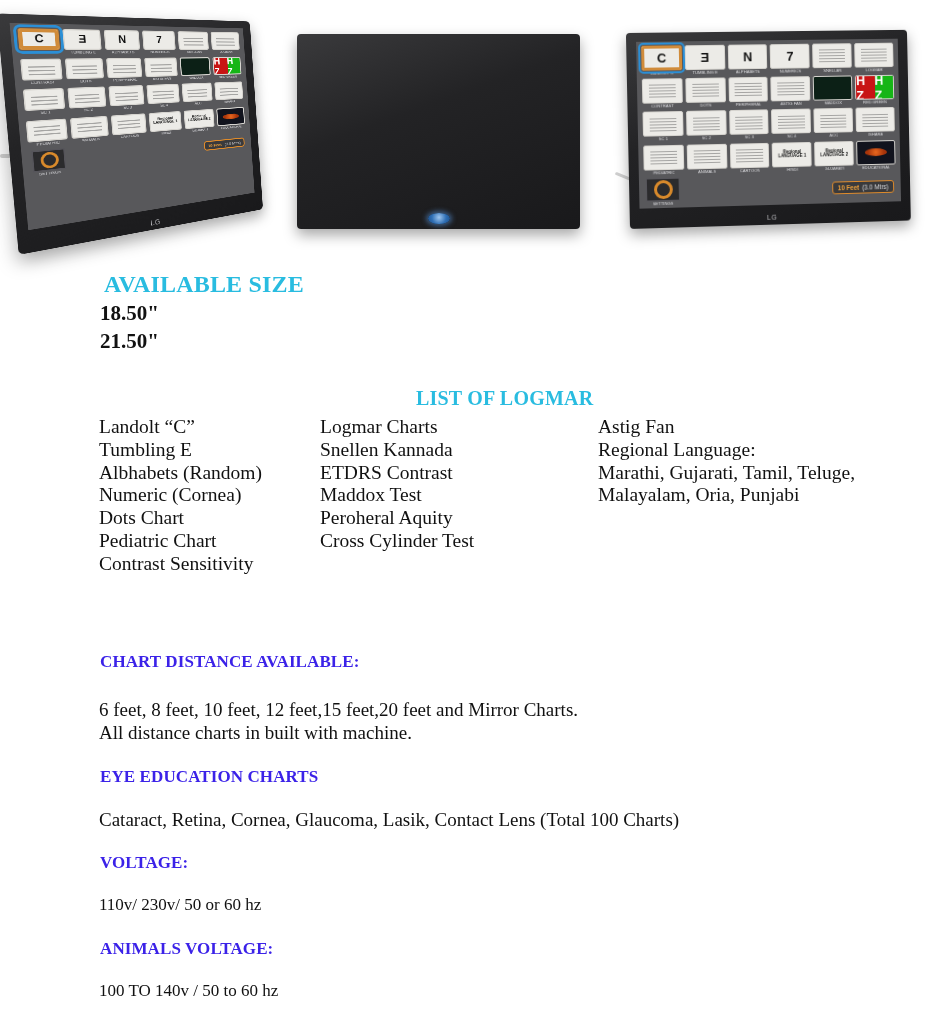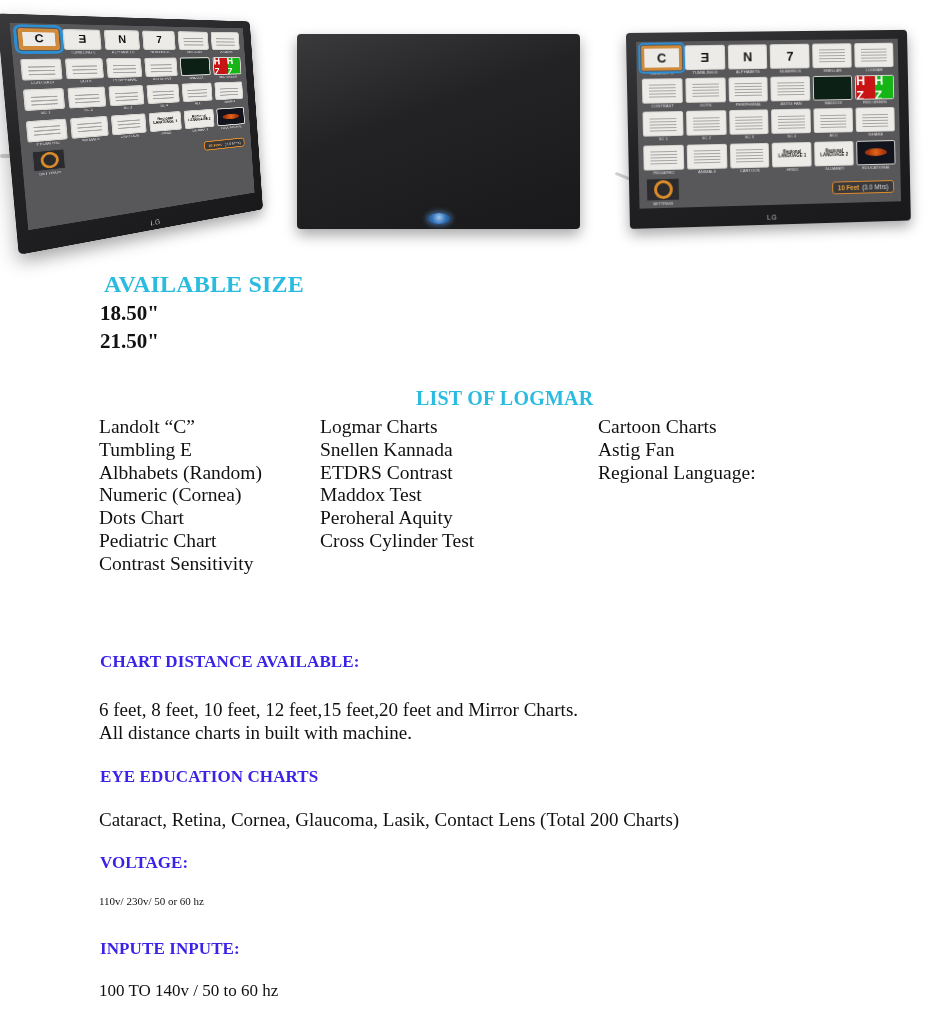--- a/index.html
+++ b/index.html
@@ -545,31 +545,32 @@
     </div>
   <div class="chart-col" id="col2" style="left:320px; top:416px;">
       <div>Logmar Charts</div>
       <div>Snellen Kannada</div>
       <div>ETDRS Contrast</div>
       <div>Maddox Test</div>
       <div>Peroheral Aquity</div>
       <div>Cross Cylinder Test</div>
     </div>
   <div class="chart-col" id="col3" style="left:598px; top:416px;">
-      <div>Cartoon Charts</div>
       <div>Astig Fan</div>
       <div>Regional Language:</div>
+      <div>Marathi, Gujarati, Tamil, Teluge,</div>
+      <div>Malayalam, Oria, Punjabi</div>
     </div>
 
   <div class="h-blue" style="left:100px; top:652px;">CHART DISTANCE AVAILABLE:</div>
   <div class="body-line" style="left:99px; top:699px;">6 feet, 8 feet, 10 feet, 12 feet,15 feet,20 feet and Mirror Charts.</div>
   <div class="body-line" style="left:99px; top:722px;">All distance charts in built with machine.</div>
 
   <div class="h-blue" style="left:100px; top:767px;">EYE EDUCATION CHARTS</div>
-  <div class="body-line" style="left:99px; top:809px;">Cataract, Retina, Cornea, Glaucoma, Lasik, Contact Lens (Total 200 Charts)</div>
+  <div class="body-line" style="left:99px; top:809px;">Cataract, Retina, Cornea, Glaucoma, Lasik, Contact Lens (Total 100 Charts)</div>
 
   <div class="h-blue" style="left:100px; top:853px;">VOLTAGE:</div>
-  <div class="body-line" style="left:99px; top:895px; font-size:11px;">110v/ 230v/ 50 or 60 hz</div>
-
-  <div class="h-blue" style="left:100px; top:939px;">INPUTE INPUTE:</div>
+  <div class="body-line" style="left:99px; top:895px; font-size:17px;">110v/ 230v/ 50 or 60 hz</div>
+
+  <div class="h-blue" style="left:100px; top:939px;">ANIMALS VOLTAGE:</div>
   <div class="body-line" style="left:99px; top:981px; font-size:17px;">100 TO 140v / 50 to 60 hz</div>
 
 </div>
 
 </body></html>

